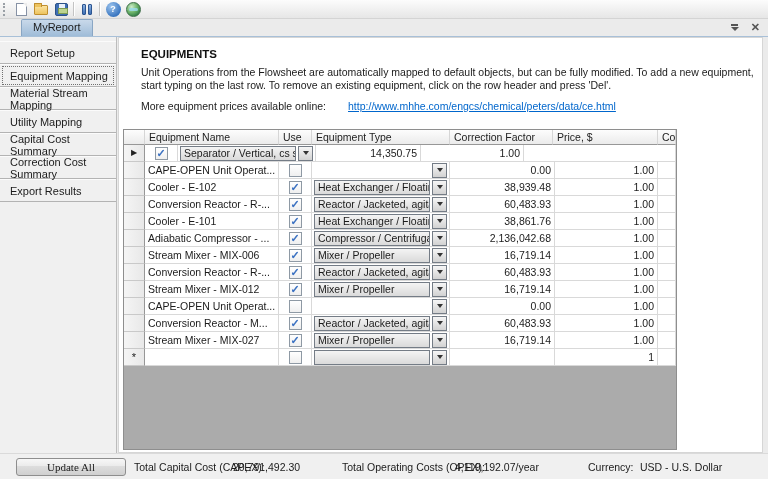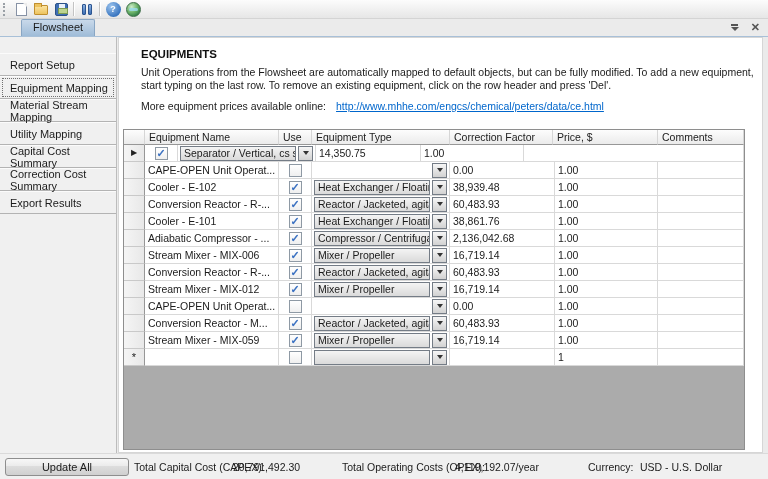--- a/index.html
+++ b/index.html
@@ -27,59 +27,59 @@
 
 .tabstrip{position:absolute;left:0;top:19px;right:0;height:18px;border-bottom:1px solid #a8c0d8}
 .tab{position:absolute;left:21px;bottom:0;height:17px;line-height:15px;padding:0 11px;background:linear-gradient(#c9d9ea,#9fbcd8);border:1px solid #89a6c4;border-bottom:none;border-radius:2px 2px 0 0;color:#1b1b1b}
 .win-icons{position:absolute;right:8px;top:3px;display:flex;gap:12px;align-items:center}
 .ic-dock{display:flex;flex-direction:column;align-items:center;gap:1px}
 .ic-dock .bar{width:7px;height:2px;background:#555}
 .ic-dock .tri{width:0;height:0;border-left:4px solid transparent;border-right:4px solid transparent;border-top:4px solid #555}
 .ic-close{font-size:11px;font-weight:bold;color:#555;line-height:11px}
 
 
-.sidebar{position:absolute;left:0;top:37px;width:117px;bottom:26px;background:#f0f0f0;border-right:1px solid #bcbcbc;padding-top:16px}
+.sidebar{position:absolute;left:0;top:37px;width:117px;bottom:26px;background:#f0f0f0;border-right:1px solid #bcbcbc;padding-top:4px}
 .side-item{height:23px;display:flex;align-items:center;padding-left:10px;background:#f0f0f0;border-top:1px solid #fbfbfb;border-bottom:1px solid #b3b3b3;cursor:default}
 .side-item.selected{outline:1px dotted #707070;outline-offset:-3px}
 
 
 .main{position:absolute;left:118px;top:37px;right:5px;bottom:26px;background:#fff;border:1px solid #d6d6d6}
 .pg-title{position:absolute;left:22px;top:10px;font-weight:bold;font-size:11.5px;color:#111}
 .pg-desc{position:absolute;left:22px;top:28px;width:617px;font-size:10.5px;line-height:12.5px;color:#1b1b1b}
 .pg-link-row{position:absolute;left:22px;top:62px;font-size:10.5px}
-.pg-link{color:#0066cc;text-decoration:underline;margin-left:10px}
-
-
-.grid{position:absolute;left:4px;top:91px;width:622px;height:321px;background:#ababab;border:1px solid #8e8e8e;overflow:hidden}
+.pg-link{color:#0066cc;text-decoration:underline;margin-left:22px}
+
+
+.grid{position:absolute;left:4px;top:91px;width:554px;height:321px;background:#ababab;border:1px solid #8e8e8e;overflow:hidden}
 .grow{display:flex}
 .ch{height:15px;background:linear-gradient(#fdfdfd,#ebebeb);border-right:1px solid #d6d6d6;border-bottom:1px solid #979797;padding:0 4px;line-height:14px;font-size:10.5px;white-space:nowrap;overflow:hidden;color:#222}
 .cd{height:17px;background:#fff;border-right:1px solid #d9d9d9;border-bottom:1px solid #d9d9d9;padding:0 3px;line-height:16px;font-size:10.5px;white-space:nowrap;overflow:hidden}
 .w-hdr{width:21px;flex:none}
 .w-name{width:134px;flex:none}
 .w-use{width:33px;flex:none}
 .w-type{width:138px;flex:none}
 .w-price{width:105px;flex:none}
 .w-corr{width:103px;flex:none}
 .w-comm{flex:1}
 .rh{background:linear-gradient(90deg,#f5f5f5,#e8e8e8);border-right:1px solid #979797;border-bottom:1px solid #c9c9c9;display:flex;align-items:center;justify-content:center;padding:0;color:#222}
 .rh .marker{font-size:8px;line-height:8px}
 .cell-use{display:flex;align-items:center;justify-content:center;padding:0}
 .checkbox{width:13px;height:13px;border:1px solid #8e99a4;background:linear-gradient(#fff,#efefef);display:flex;align-items:center;justify-content:center}
 .checkbox.checked::after{content:"\2713";color:#3c72c2;font-size:11px;font-weight:bold;line-height:11px}
 .cell-type{display:flex;align-items:center;gap:2px;padding:0 2px}
 .combo{flex:1;height:15px;border:1px solid #747c86;background:linear-gradient(#f4f4f4,#dadada);padding:0 3px;line-height:13px;font-size:10.5px;white-space:nowrap;overflow:hidden}
 .combo.hidden-combo{visibility:hidden}
 .combo-btn{width:15px;height:15px;flex:none;border:1px solid #747c86;background:linear-gradient(#f6f6f6,#d2d2d2);display:flex;align-items:center;justify-content:center}
 .combo-btn::after{content:"";width:0;height:0;border-left:3px solid transparent;border-right:3px solid transparent;border-top:4px solid #333}
-.num{}
+.num{text-align:right}
 .current-cell{background:#3d7bd8;color:#fff;border-right-color:#3d7bd8;border-bottom-color:#3d7bd8}
 
 
 .statusbar{position:absolute;left:0;right:0;bottom:0;height:26px;background:#f0f0f0;border-top:1px solid #dadada}
-.btn-update{position:absolute;left:5px;top:4px;width:124px;height:18px;border:1px solid #8e8e8e;border-radius:3px;background:linear-gradient(#f7f7f7,#ebebeb 45%,#dddddd 46%,#d0d0d0);font-family:Liberation Sans, sans-serif;font-size:11px;color:#1b1b1b}
+.btn-update{position:absolute;left:16px;top:4px;width:110px;height:18px;border:1px solid #8e8e8e;border-radius:3px;background:linear-gradient(#f7f7f7,#ebebeb 45%,#dddddd 46%,#d0d0d0);font-family:Liberation Serif, serif;font-size:11px;color:#1b1b1b}
 .sb-text{position:absolute;top:7px;font-size:10.5px;color:#1b1b1b;white-space:nowrap}
 </style>
 </head>
 <body>
 
 <div class="toolbar">
   <span class="grip"></span>
   <span class="tbtn">
       <span class="ic-doc"></span>
     </span>
@@ -99,21 +99,21 @@
   <span class="tsep"></span>
   <span class="tbtn">
       <span class="ic-help">?</span>
     </span>
   <span class="tbtn">
       <span class="ic-globe"></span>
     </span>
 </div>
 
 <div class="tabstrip">
-  <div class="tab">Flowsheet</div>
+  <div class="tab">MyReport</div>
   <div class="win-icons">
     <span class="ic-dock">
         <span class="bar"></span>
         <span class="tri"></span>
       </span>
     <span class="ic-close">✕</span>
   </div>
 </div>
 
 <div class="sidebar">
@@ -347,21 +347,21 @@
     </div>
     <div class="cd w-price num cell-price">60,483.93</div>
     <div class="cd w-corr num cell-corr">1.00</div>
     <div class="cd w-comm cell-comments"></div>
   </div>
 
   <div class="grow">
     <div class="cd w-hdr rh">
             <span class="marker"></span>
           </div>
-    <div class="cd w-name cell-name">Stream Mixer - MIX-059</div>
+    <div class="cd w-name cell-name">Stream Mixer - MIX-027</div>
     <div class="cd w-use cell-use">
             <span class="checkbox checked"></span>
           </div>
     <div class="cd w-type cell-type">
       <span class="combo"><span class="combo-text">Mixer / Propeller</span></span>
       <span class="combo-btn"></span>
     </div>
     <div class="cd w-price num cell-price">16,719.14</div>
     <div class="cd w-corr num cell-corr">1.00</div>
     <div class="cd w-comm cell-comments"></div>

